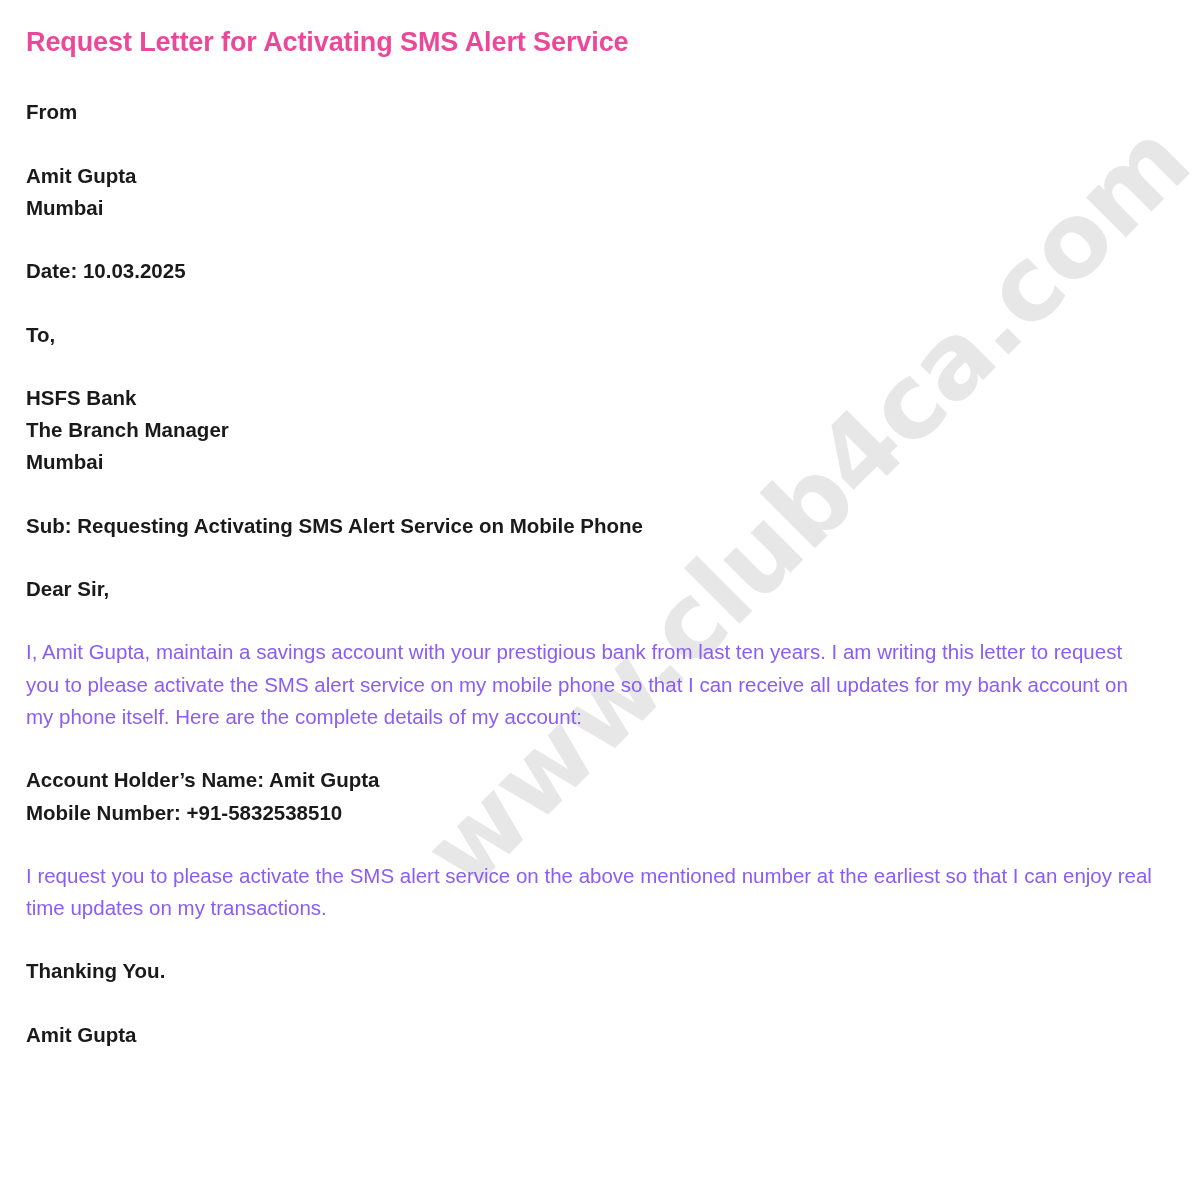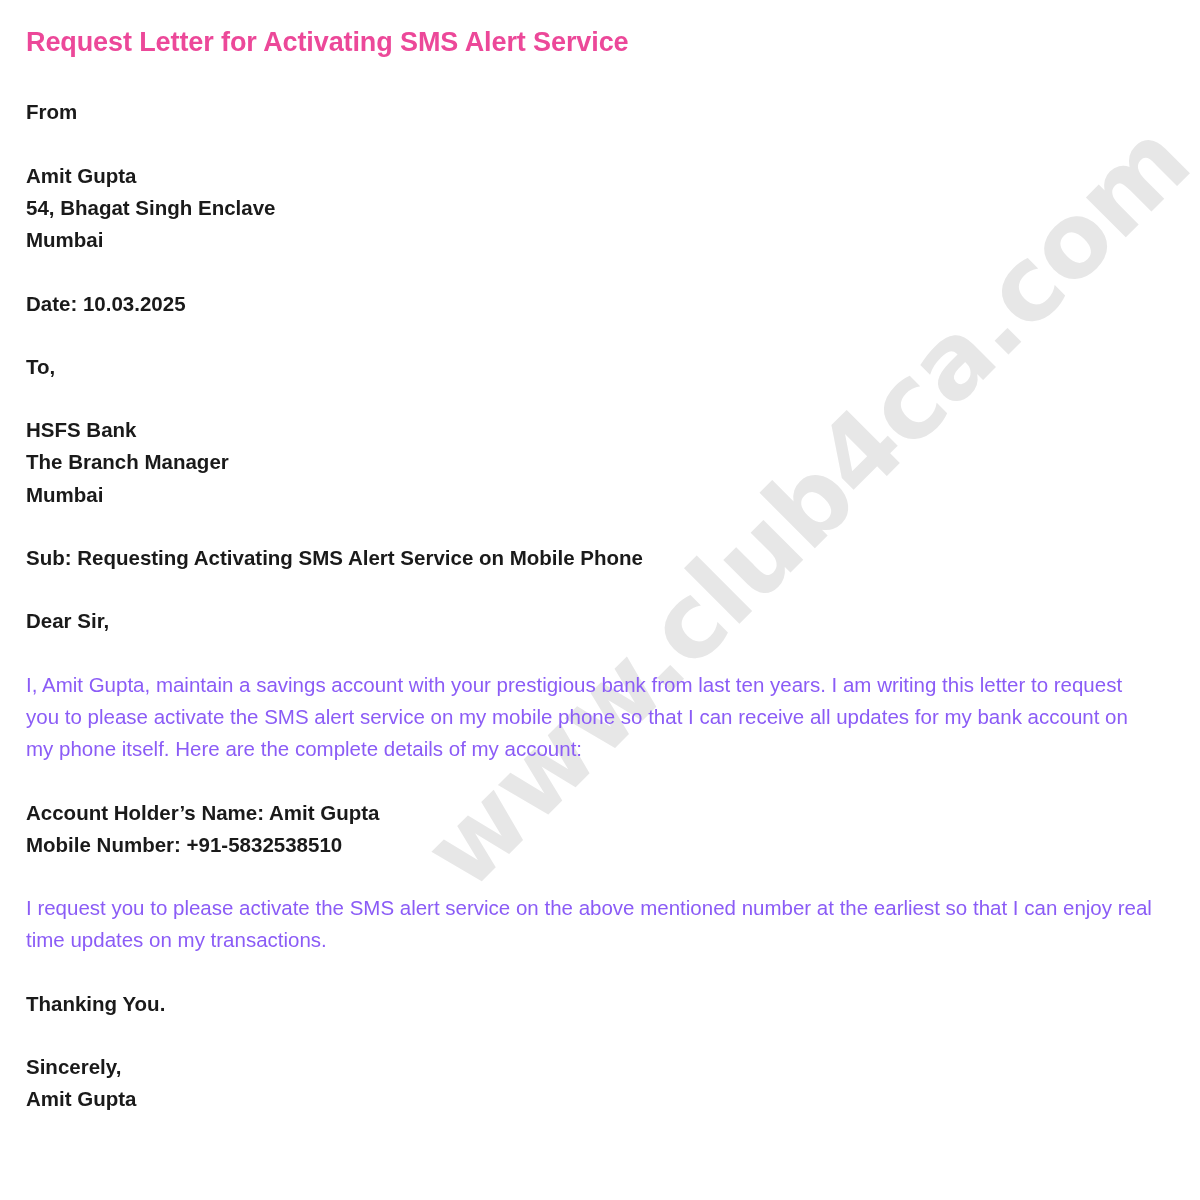--- a/index.html
+++ b/index.html
@@ -99,21 +99,20 @@
   <div class="letter">
 
     <h1 class="doc-title">Request Letter for Activating SMS Alert Service</h1>
 
     <div class="block">
       <span class="line">From</span>
     </div>
 
     <div class="block">
       <span class="line">Amit Gupta</span>
-      <span class="line">54, Bhagat Singh Enclave</span>
       <span class="line">Mumbai</span>
     </div>
 
     <div class="block">
       <span class="line">Date: 10.03.2025</span>
     </div>
 
     <div class="block">
       <span class="line">To,</span>
     </div>
@@ -139,18 +138,17 @@
       <span class="line">Mobile Number: +91-5832538510</span>
     </div>
 
     <p class="para">I request you to please activate the SMS alert service on the above mentioned number at the earliest so that I can enjoy real time updates on my transactions.</p>
 
     <div class="block">
       <span class="line">Thanking You.</span>
     </div>
 
     <div class="block">
-      <span class="line">Sincerely,</span>
       <span class="line">Amit Gupta</span>
     </div>
 
   </div>
 </div>
 
 </body></html>

